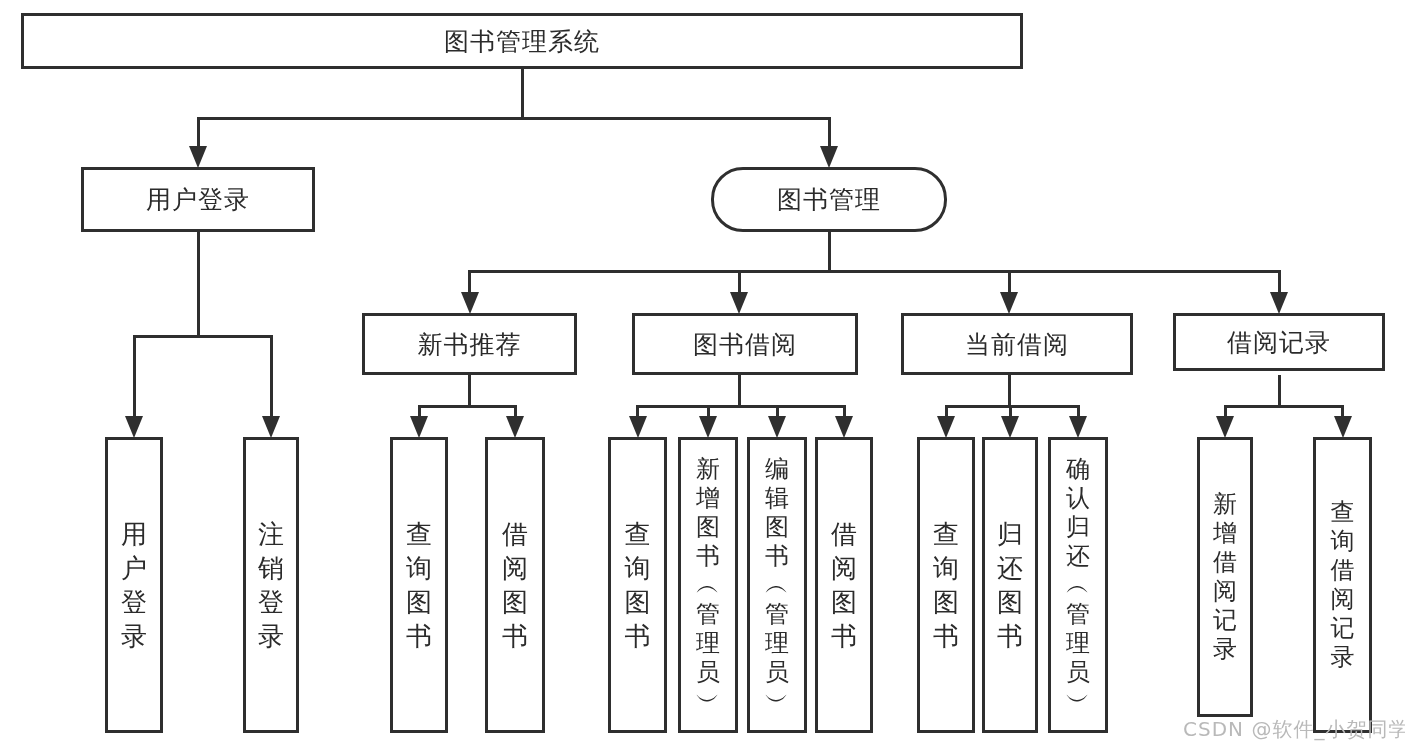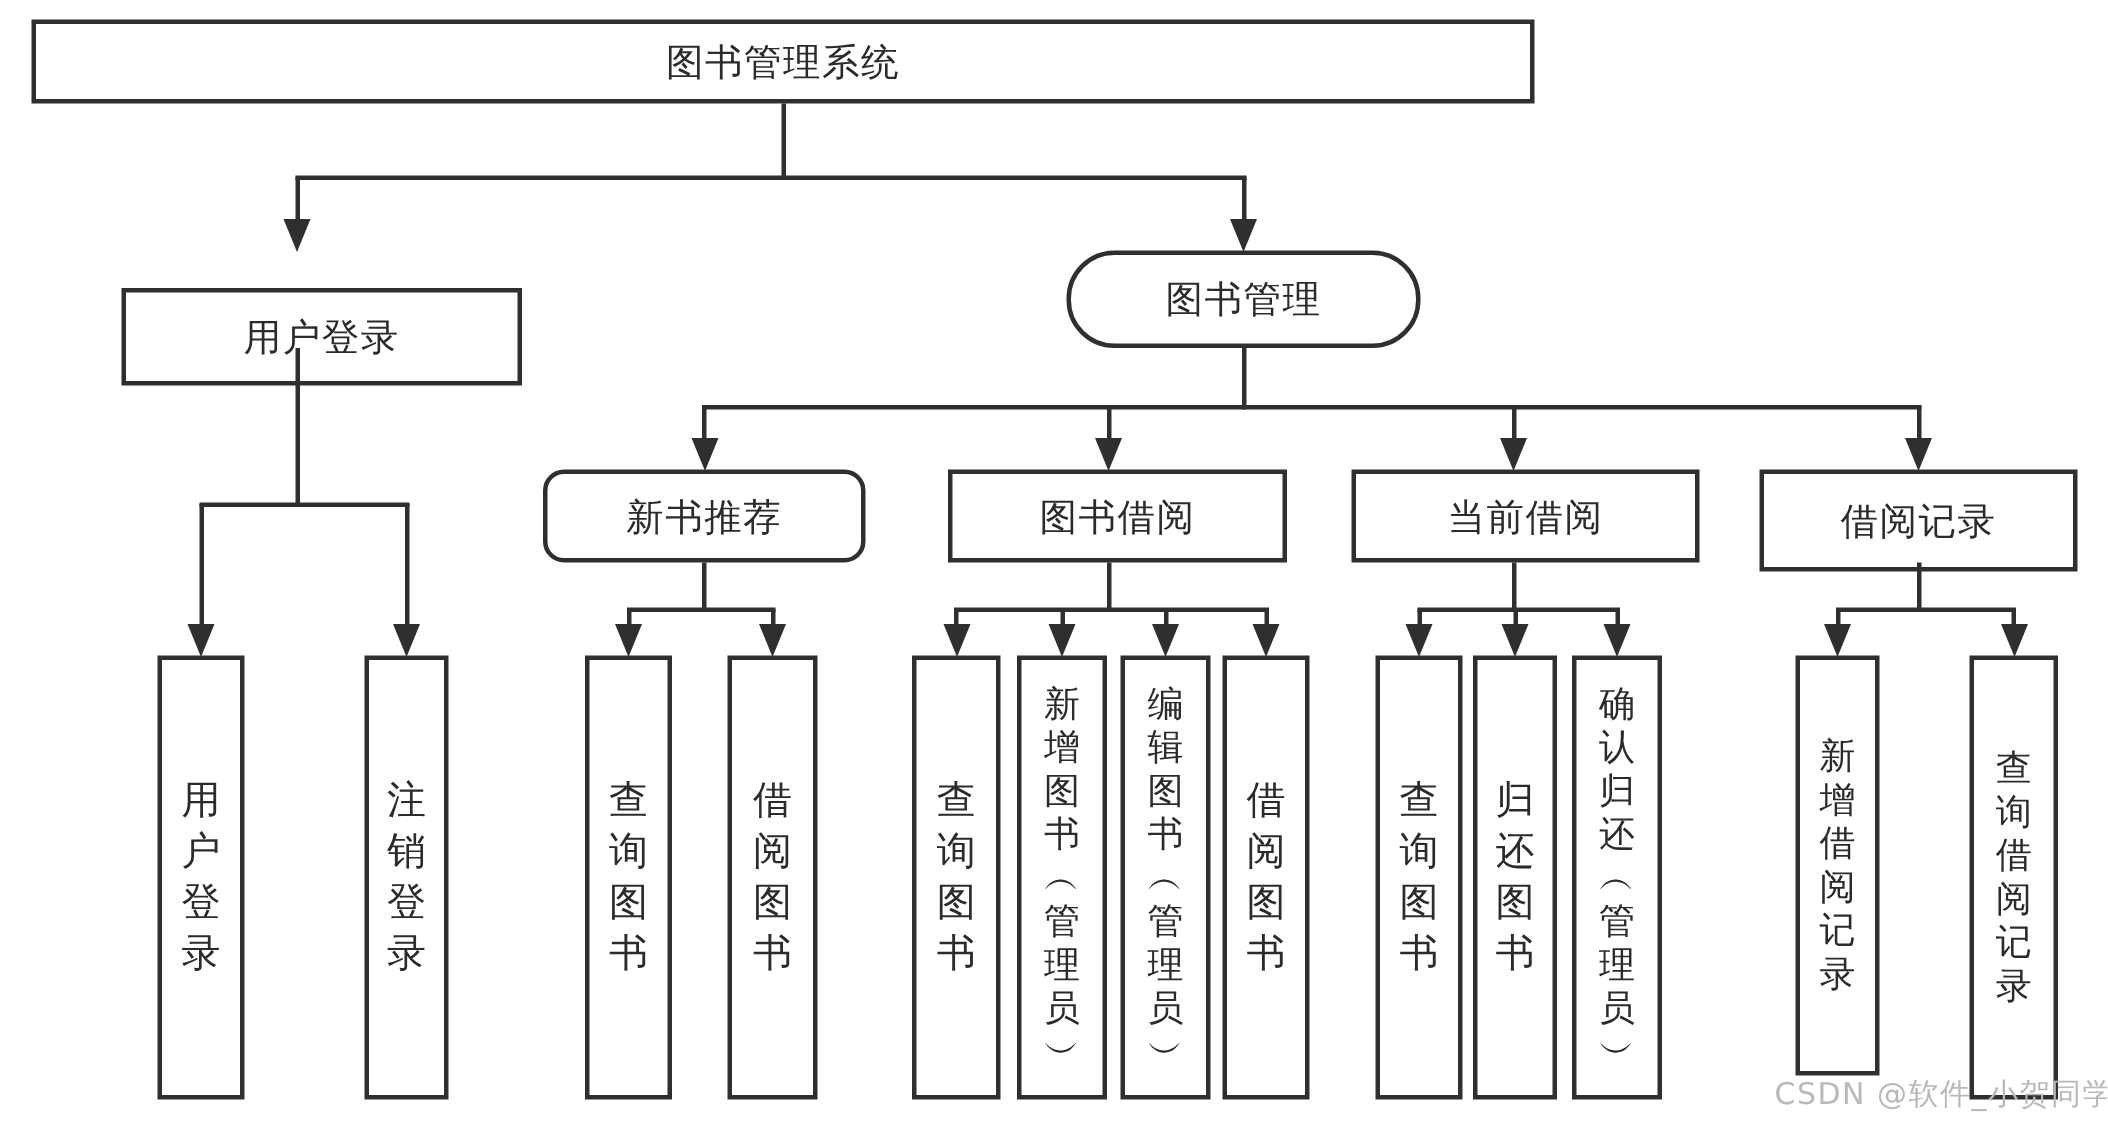--- a/index.html
+++ b/index.html
@@ -65,36 +65,36 @@
   }
 </style>
 </head>
 <body>
 
 <div class="canvas">
   <div class="watermark">CSDN @软件_小贺同学</div>
 <div class="box" style="left: 21px; top: 13px; width: 1002px; height: 56px;">
       <span class="h-label">图书管理系统</span>
     </div>
-    <div class="box" style="left: 81px; top: 167px; width: 267px; height: 65px; margin-top: 25px;">
+    <div class="box" style="left: 81px; top: 167px; width: 234px; height: 65px;">
       <span class="h-label">用户登录</span>
     </div>
     <div class="box" style="left: 711px; top: 167px; width: 236px; height: 65px; border-radius: 32px;">
       <span class="h-label">图书管理</span>
     </div>
-    <div class="box" style="left: 362px; top: 313px; width: 215px; height: 62px; border-radius: 14px;">
+    <div class="box" style="left: 362px; top: 313px; width: 215px; height: 62px;">
       <span class="h-label">新书推荐</span>
     </div>
     <div class="box" style="left: 632px; top: 313px; width: 226px; height: 62px;">
       <span class="h-label">图书借阅</span>
     </div>
     <div class="box" style="left: 901px; top: 313px; width: 232px; height: 62px;">
       <span class="h-label">当前借阅</span>
     </div>
-    <div class="box" style="left: 1173px; top: 313px; width: 212px; height: 68px;">
+    <div class="box" style="left: 1173px; top: 313px; width: 212px; height: 58px;">
       <span class="h-label">借阅记录</span>
     </div>
     <div class="box" style="left: 105px; top: 437px; width: 58px; height: 296px;">
       <div class="vtext sparse">
         <span>用</span>
         <span>户</span>
         <span>登</span>
         <span>录</span>
       </div>
     </div>

